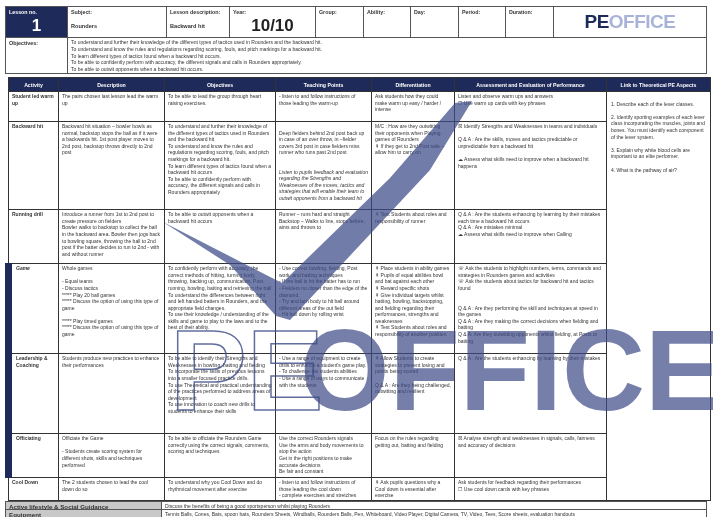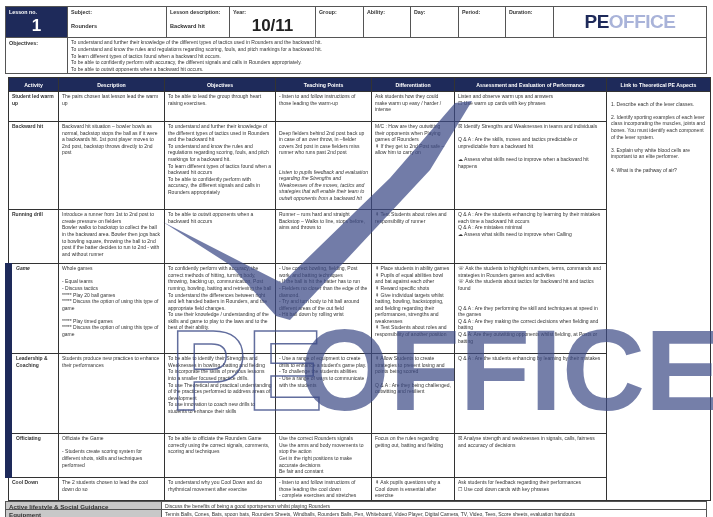--- a/index.html
+++ b/index.html
@@ -50,21 +50,21 @@
     <div class="subj">
       <div class="lbl">Subject:</div>
       <div class="val">Rounders</div>
     </div>
     <div class="desc">
       <div class="lbl">Lesson description:</div>
       <div class="val">Backward hit</div>
     </div>
     <div class="year">
       <div class="lbl">Year:</div>
-      <div class="big">10/11</div>
+      <div class="big">10/10</div>
     </div>
     <div class="group">
       <div class="lbl">Group:</div>
     </div>
     <div class="ability">
       <div class="lbl">Ability:</div>
     </div>
     <div class="day">
       <div class="lbl">Day:</div>
     </div>

